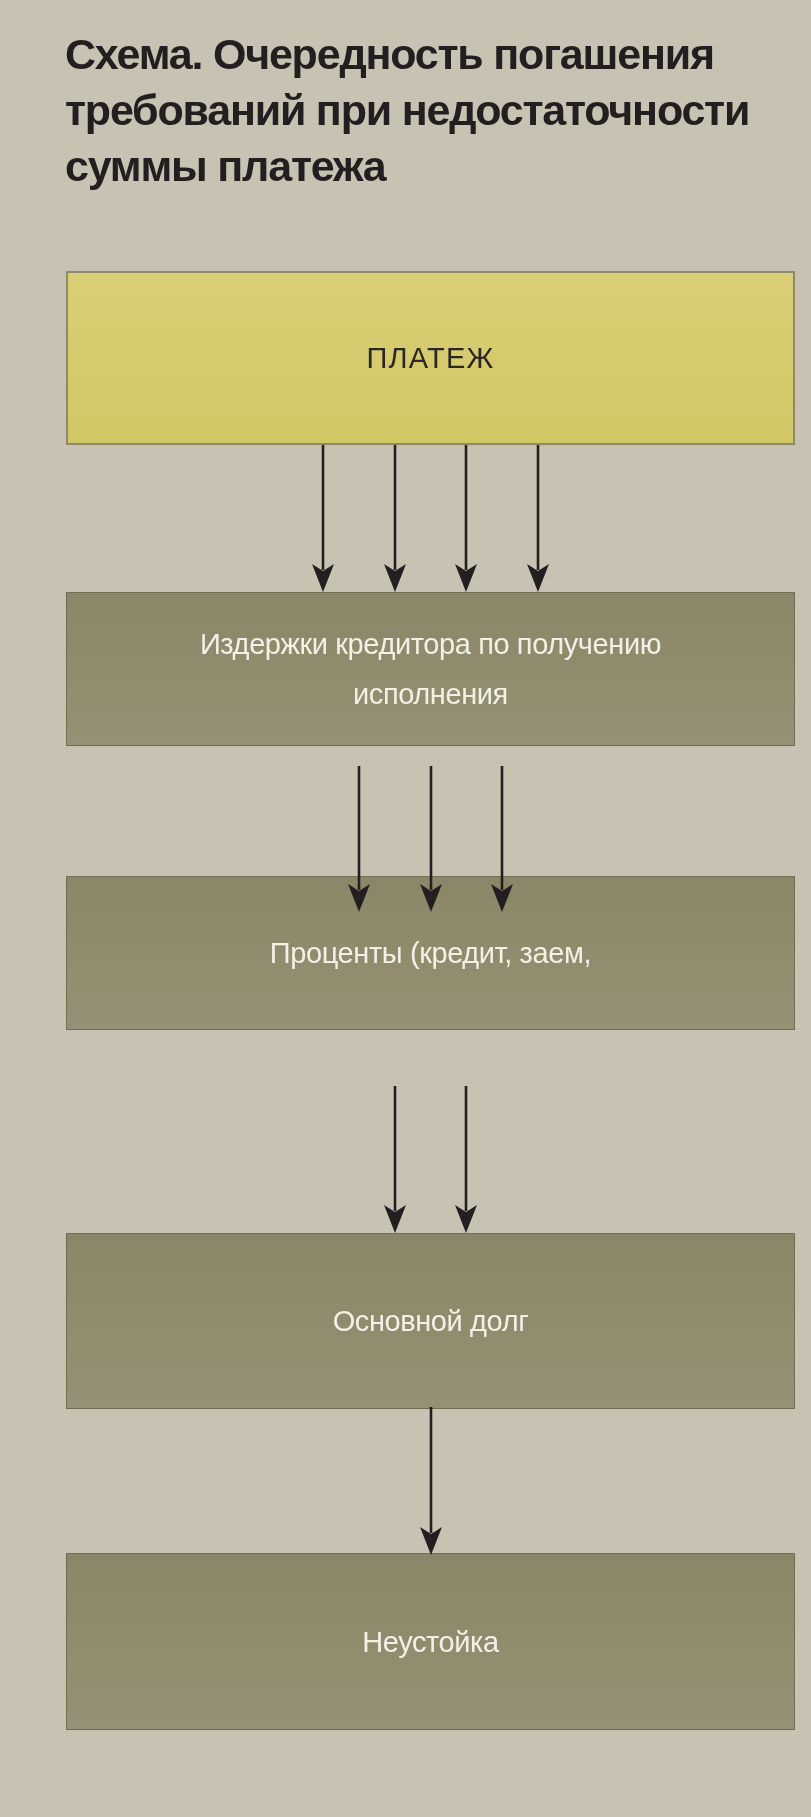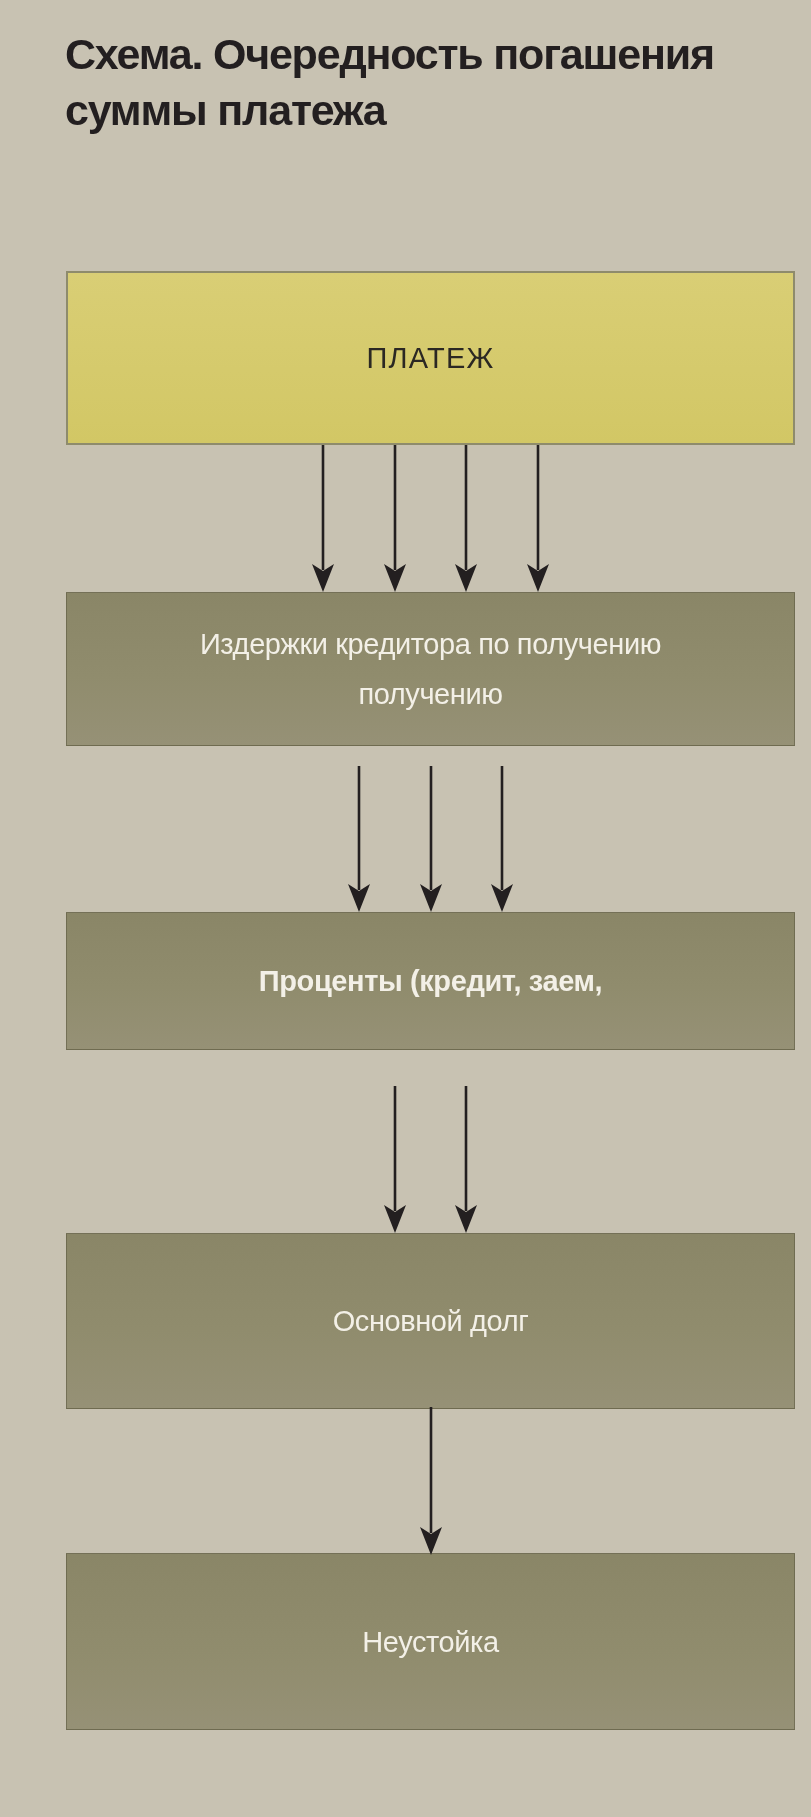--- a/index.html
+++ b/index.html
@@ -48,42 +48,43 @@
     border: 2px solid var(--payment-border, #8e8b6c);
     color: var(--payment-text, #2b2823);
     letter-spacing: 1.2px;
   }
   .node--queue {
     background: linear-gradient(180deg, #8a8667 0%, var(--queue-box, #908c6d) 55%, #969176 100%);
     border: 1px solid rgba(90, 86, 62, 0.55);
     color: var(--box-text, #f3f0e7);
   }
   .node--costs     { top: 592px;  height: 154px; }
-  .node--interest  { top: 912px;  height: 138px; font-weight: bold; }
+  .node--interest  { top: 876px;  height: 154px; }
   .node--principal { top: 1233px; height: 176px; }
   .node--penalty   { top: 1553px; height: 177px; }
   #arrows svg { position: absolute; display: block; }
 </style>
 </head>
 <body>
 
 <div id="canvas">
 
   <div class="title">
     <div class="title-line">Схема. Очередность погашения</div>
+    <div class="title-line">требований при недостаточности</div>
     <div class="title-line">суммы платежа</div>
   </div>
 
   <div class="node node--payment">
     <div class="node-line">ПЛАТЕЖ</div>
   </div>
 
   <div class="node node--queue node--costs">
     <div class="node-line">Издержки кредитора по получению</div>
-    <div class="node-line">получению</div>
+    <div class="node-line">исполнения</div>
   </div>
 
   <div class="node node--queue node--interest">
     <div class="node-line">Проценты (кредит, заем,</div>
   </div>
 
   <div class="node node--queue node--penalty">
     <div class="node-line">Неустойка</div>
   </div>
 

